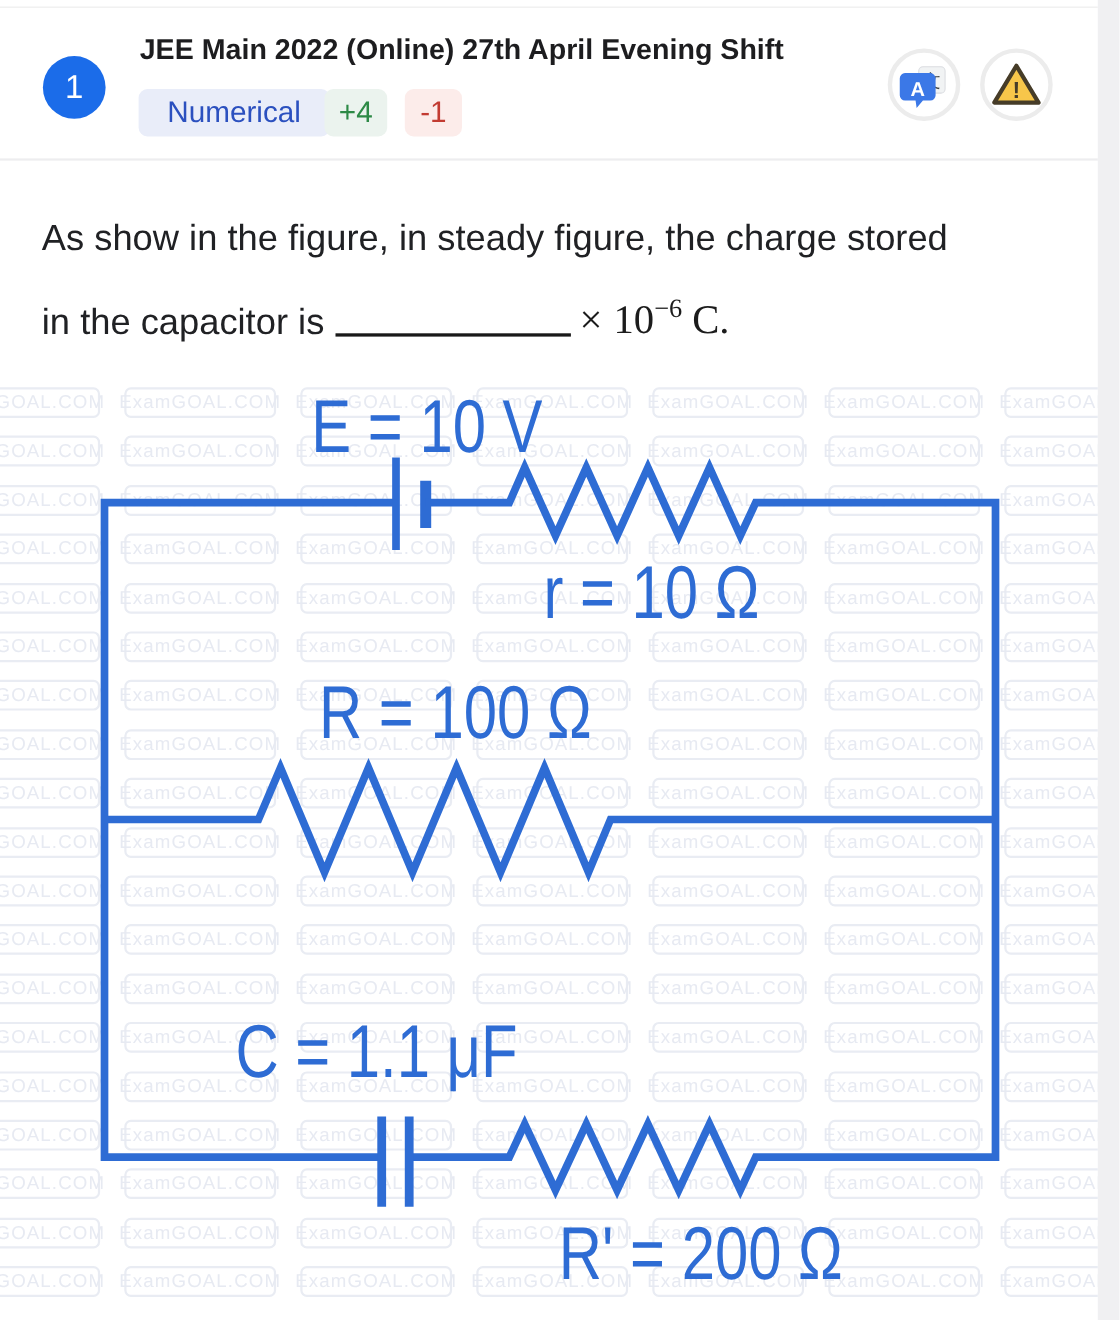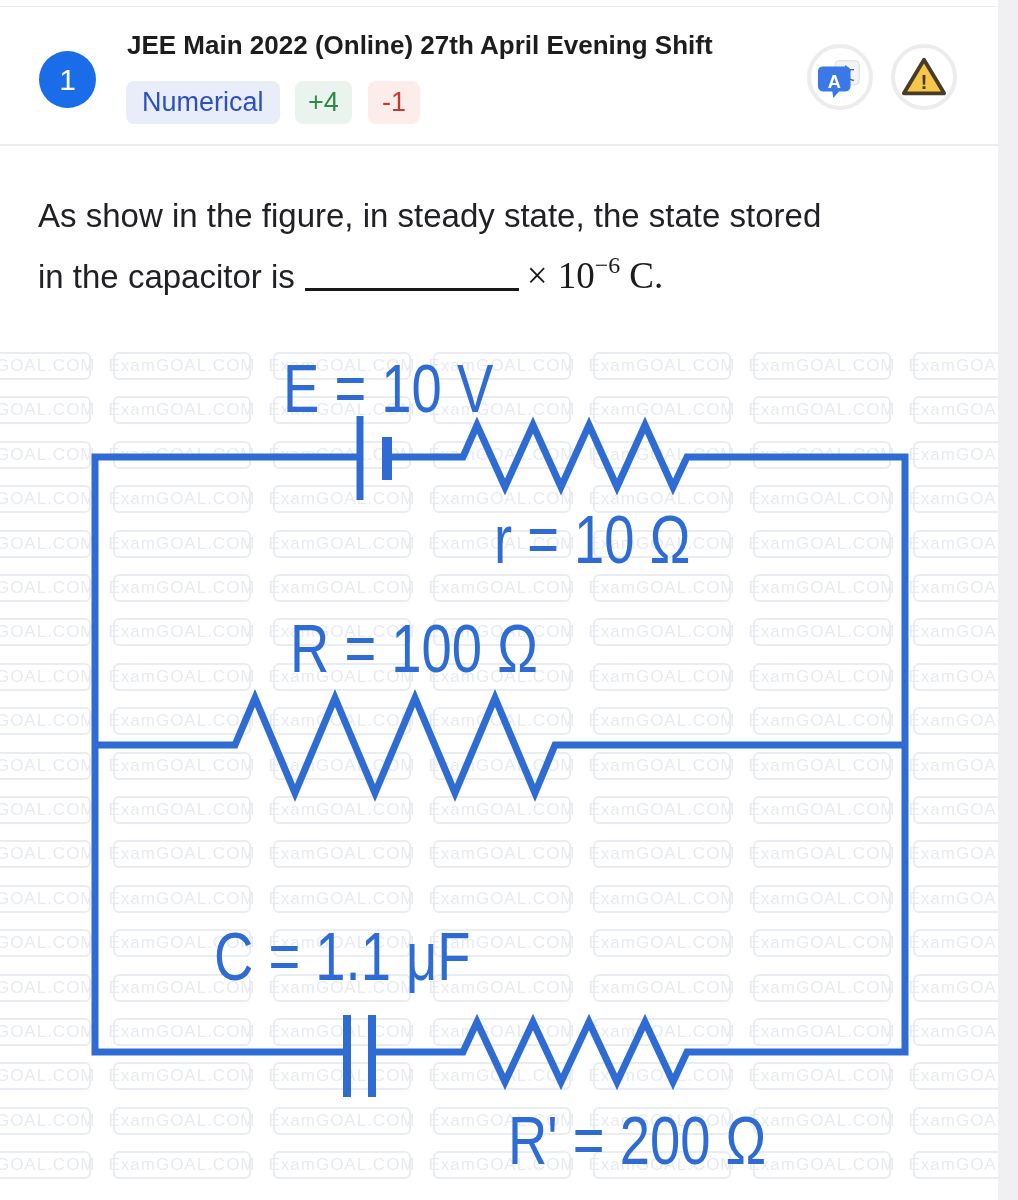--- a/index.html
+++ b/index.html
@@ -12,36 +12,36 @@
   .scroll-strip { position:absolute; left:998px; top:0; width:20px; height:1200px; background:#f0f0f2; }
 
   
   .qnum {
     position:absolute; left:39px; top:51px; width:57px; height:57px; border-radius:50%;
     background:#1b6ce9; color:#ffffff; font-size:30px;
     display:flex; align-items:center; justify-content:center;
   }
   .title { position:absolute; left:127px; top:30px; font-size:26px; font-weight:700; color:#1d1d1f; white-space:nowrap; }
   .badge { position:absolute; top:81px; font-size:27px; border-radius:8px; display:inline-block; }
-  .badge-type  { left:126px; padding:6px 16px; color:#2b50bf; background:#e9edf9; }
+  .badge-type  { left:126px; padding:6px 26px; color:#2b50bf; background:#e9edf9; }
   .badge-plus  { left:295px; padding:6px 13px; color:#2d8a46; background:#ebf3ee; }
   .badge-minus { left:368px; padding:6px 14px; color:#c23b32; background:#fcecea; }
   .icon-btn {
     position:absolute; top:44px; width:66px; height:66px; border-radius:50%;
     background:#ffffff; border:4px solid #ececec; display:flex; align-items:center; justify-content:center;
     cursor:pointer;
   }
   .icon-btn.translate { left:807px; }
   .icon-btn.warning   { left:891px; }
   .divider { position:absolute; left:0; top:144px; width:998px; height:2px; background:#ededef; }
 
   
   .q-line { position:absolute; left:38px; font-size:33px; color:#202124; white-space:nowrap; }
   .q-line1 { top:197px; }
-  .q-line2 { top:254px; }
+  .q-line2 { top:270px; }
   .blank { display:inline-block; width:214px; height:4px; border-bottom:3px solid #191919; vertical-align:-3px; margin:0 8px 0 10px; }
   .math { font-family:"Liberation Serif", serif; font-size:37px; color:#1c1c1c; }
   .math .x { margin-right:10px; }
   .math sup { font-size:24px; position:relative; top:-2px; vertical-align:super; }
   .math .unit { margin-left:9px; }
 
   
   .figure { position:absolute; left:0; top:340px; width:998px; height:860px; overflow:hidden; }
   .wm-tile {
     position:absolute; width:138px; height:28px; border:2px solid #e9ecf3; border-radius:6px;
@@ -84,21 +84,21 @@
 
   <button class="icon-btn warning">
     <svg width="46" height="46" viewBox="0 0 48 48">
       <polygon points="24,6 45,41 3,41" fill="#f7c64a" stroke="#463c28" stroke-width="4" stroke-linejoin="round"></polygon>
       <text x="24" y="37" font-size="22" font-weight="bold" fill="#463c28" text-anchor="middle" font-family="Liberation Sans, sans-serif">!</text>
     </svg>
   </button>
 
   <div class="divider"></div>
 
-  <div class="q-line q-line1">As show in the figure, in steady state, the state stored</div>
+  <div class="q-line q-line1">As show in the figure, in steady figure, the charge stored</div>
   <div class="q-line q-line2">
     <span>in the capacitor is</span><span class="blank"></span><span class="math"><span class="x">×</span><span>10</span><sup>−6</sup><span class="unit">C.</span></span>
   </div>
 
   <div class="figure">
     <div id="wm">
         <div class="wm-tile" style="left: -47px; top: 12px;">ExamGOAL.COM</div>
         <div class="wm-tile" style="left: 113px; top: 12px;">ExamGOAL.COM</div>
         <div class="wm-tile" style="left: 273px; top: 12px;">ExamGOAL.COM</div>
         <div class="wm-tile" style="left: 433px; top: 12px;">ExamGOAL.COM</div>

